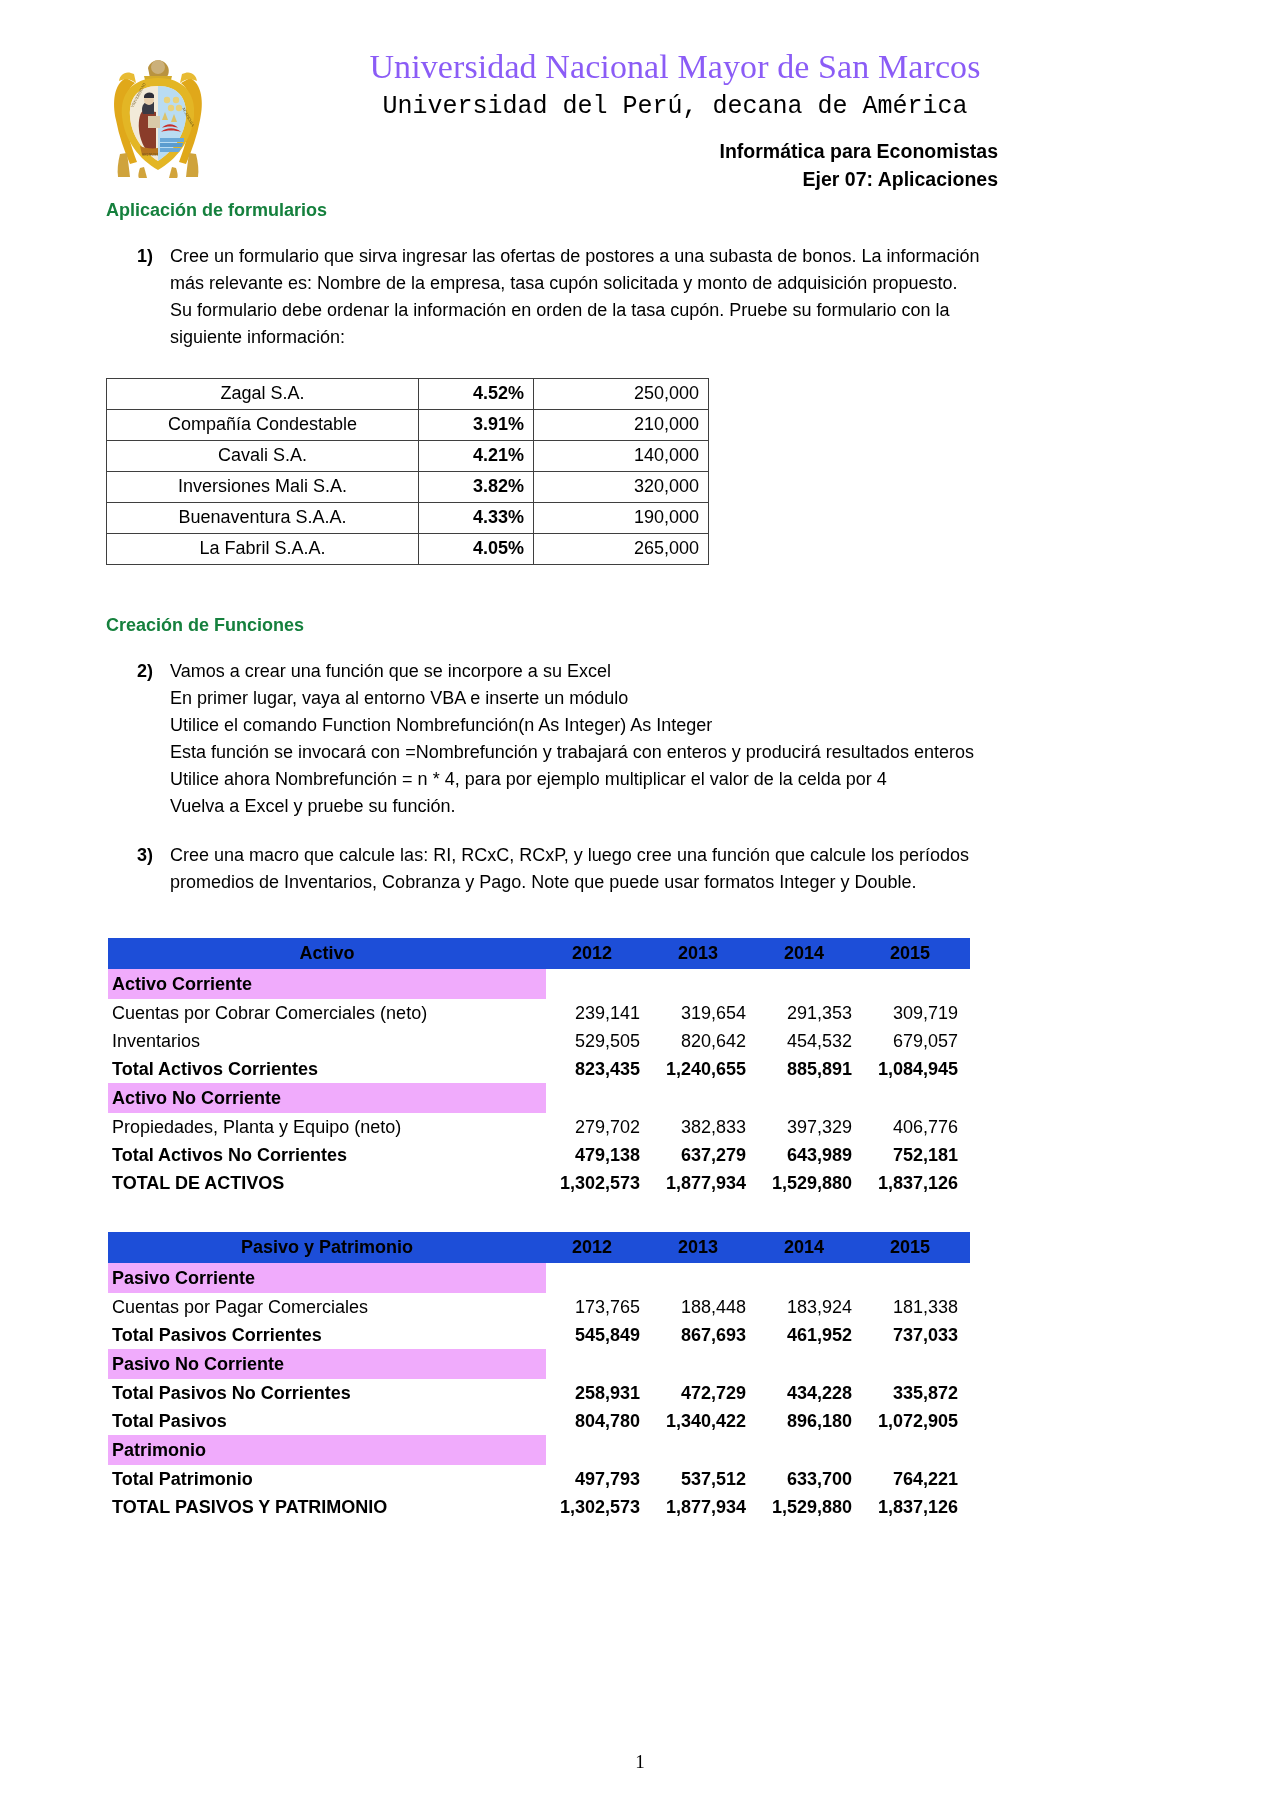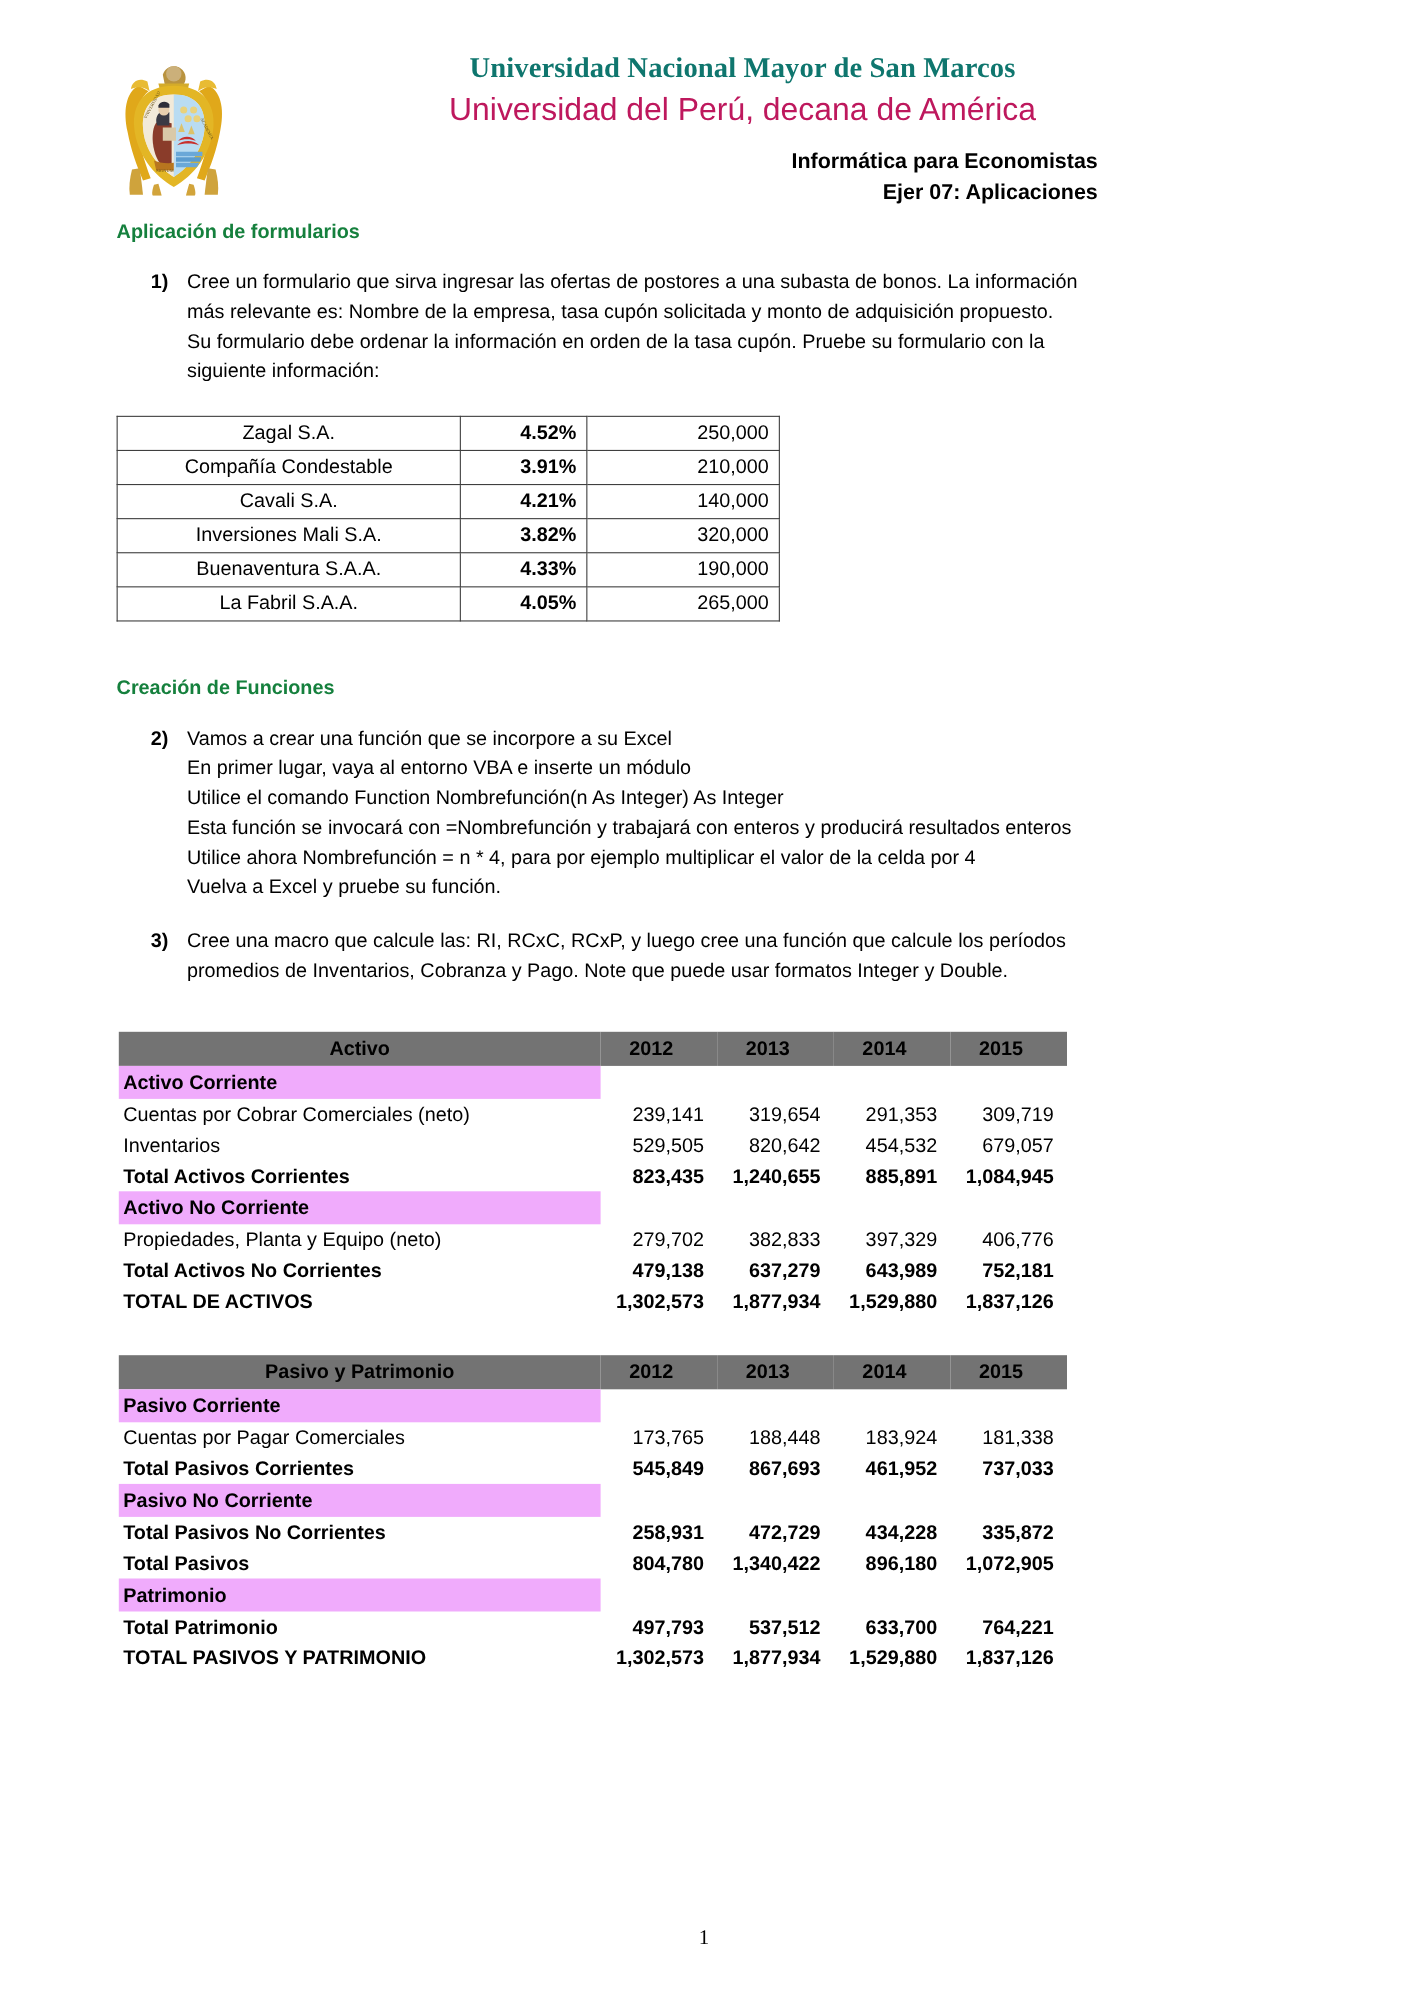--- a/index.html
+++ b/index.html
@@ -37,34 +37,34 @@
   }
 
   .univ-titles {
     text-align: center;
     padding-left: 110px;
     padding-right: 40px;
   }
 
   .univ-name {
     font-family: "Liberation Serif", serif;
-    font-size: 26px;
-    font-weight: bold;
+    font-size: 34px;
+    font-weight: normal;
     letter-spacing: 0.1px;
     line-height: 1.22;
-    color: #0f766e;
+    color: #8b5cf6;
   }
 
   .univ-sub {
-    font-family: Liberation Sans, sans-serif;
-    font-size: 29px;
+    font-family: Liberation Mono, monospace;
+    font-size: 25px;
     font-weight: normal;
     line-height: 1.35;
     margin-top: 3px;
-    color: #be185d;
+    color: #000000;
   }
 
   .course-block {
     text-align: right;
     padding-right: 282px;
     margin-top: 14px;
     line-height: 1.42;
   }
 
   .course-line {
@@ -158,21 +158,21 @@
 
   table.fin td.val {
     width: 106px;
     text-align: right;
     padding-right: 12px;
     white-space: nowrap;
   }
 
   
   tr.hdr td {
-    background: #737373;
+    background: #1d4ed8;
     font-weight: bold;
     height: 31px;
   }
   tr.hdr td.label { text-align: center; padding-left: 0; }
   tr.hdr td.val   { text-align: center; padding-right: 14px; }
 
   
   tr.sect td.label {
     background: #f0abfc;
     font-weight: bold;

